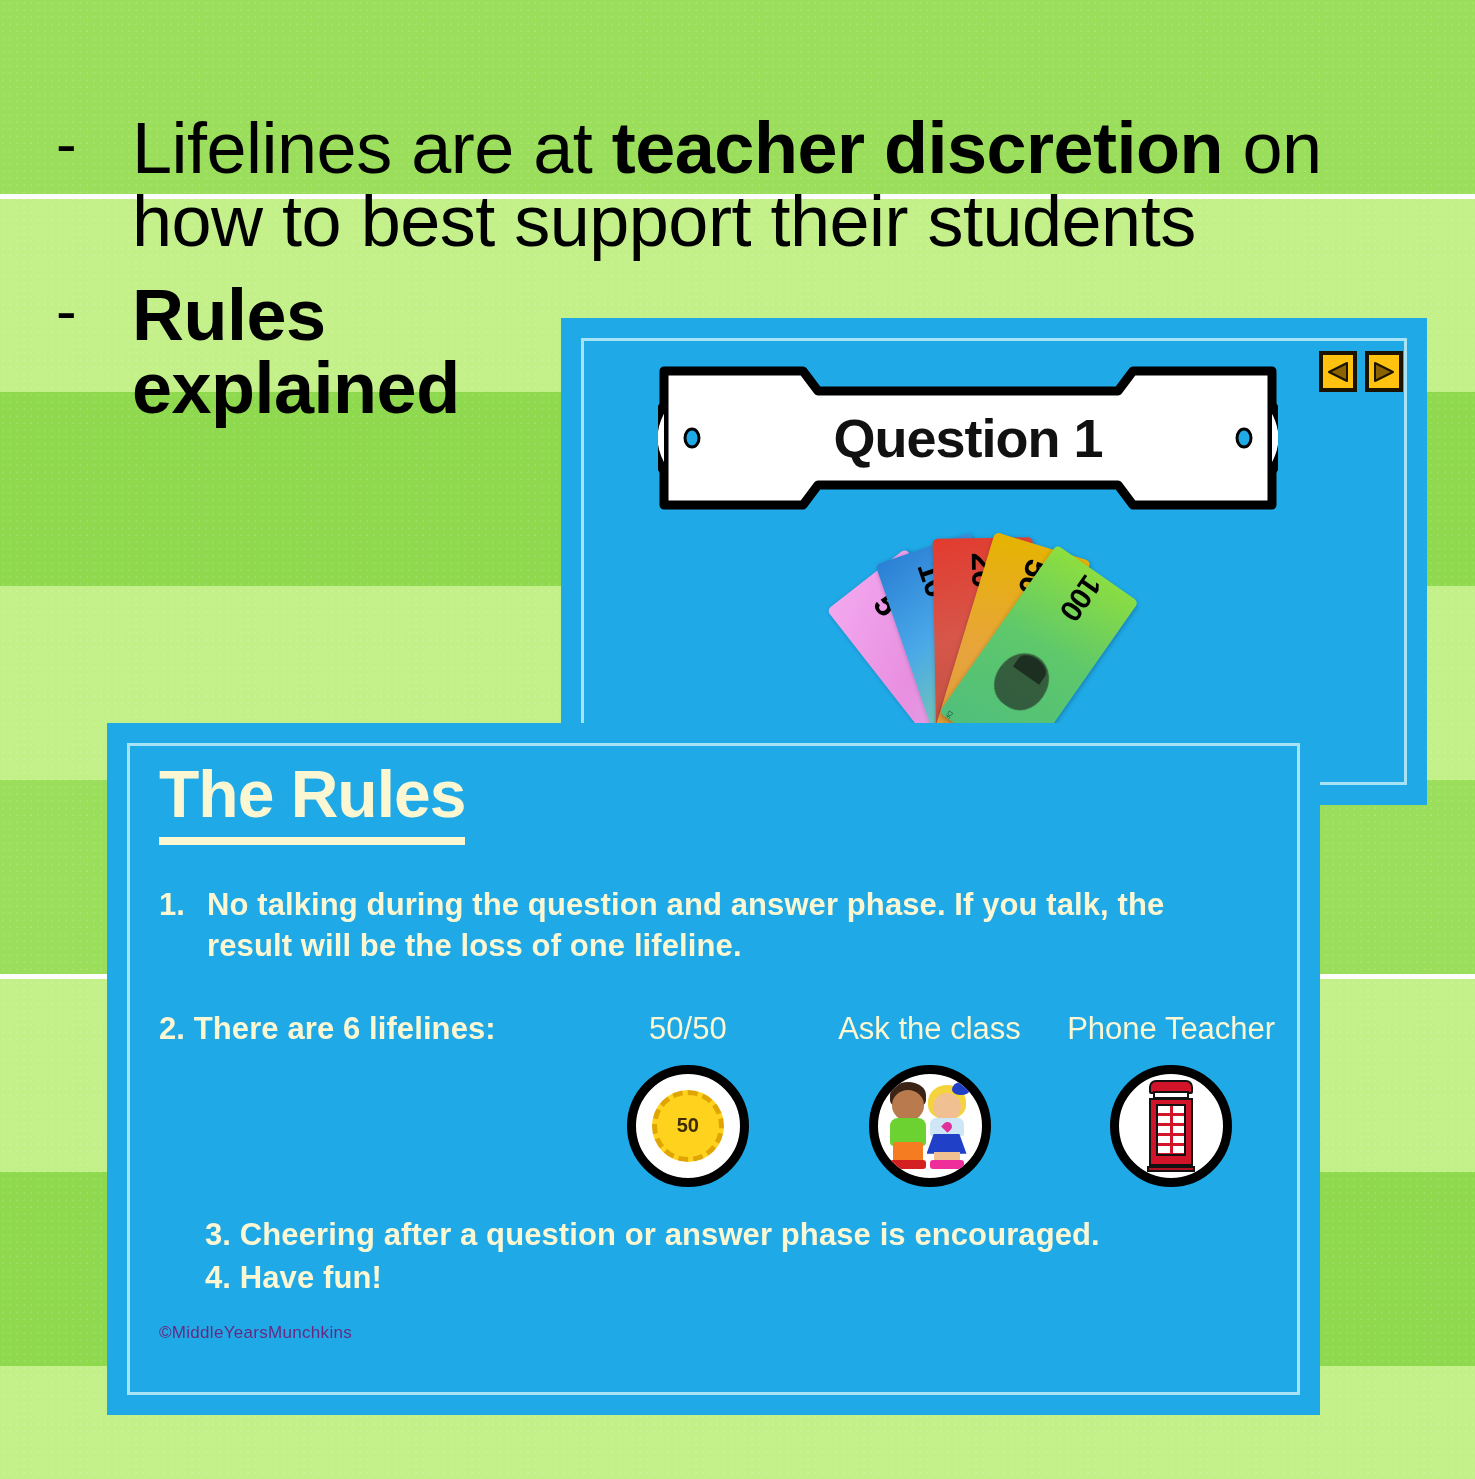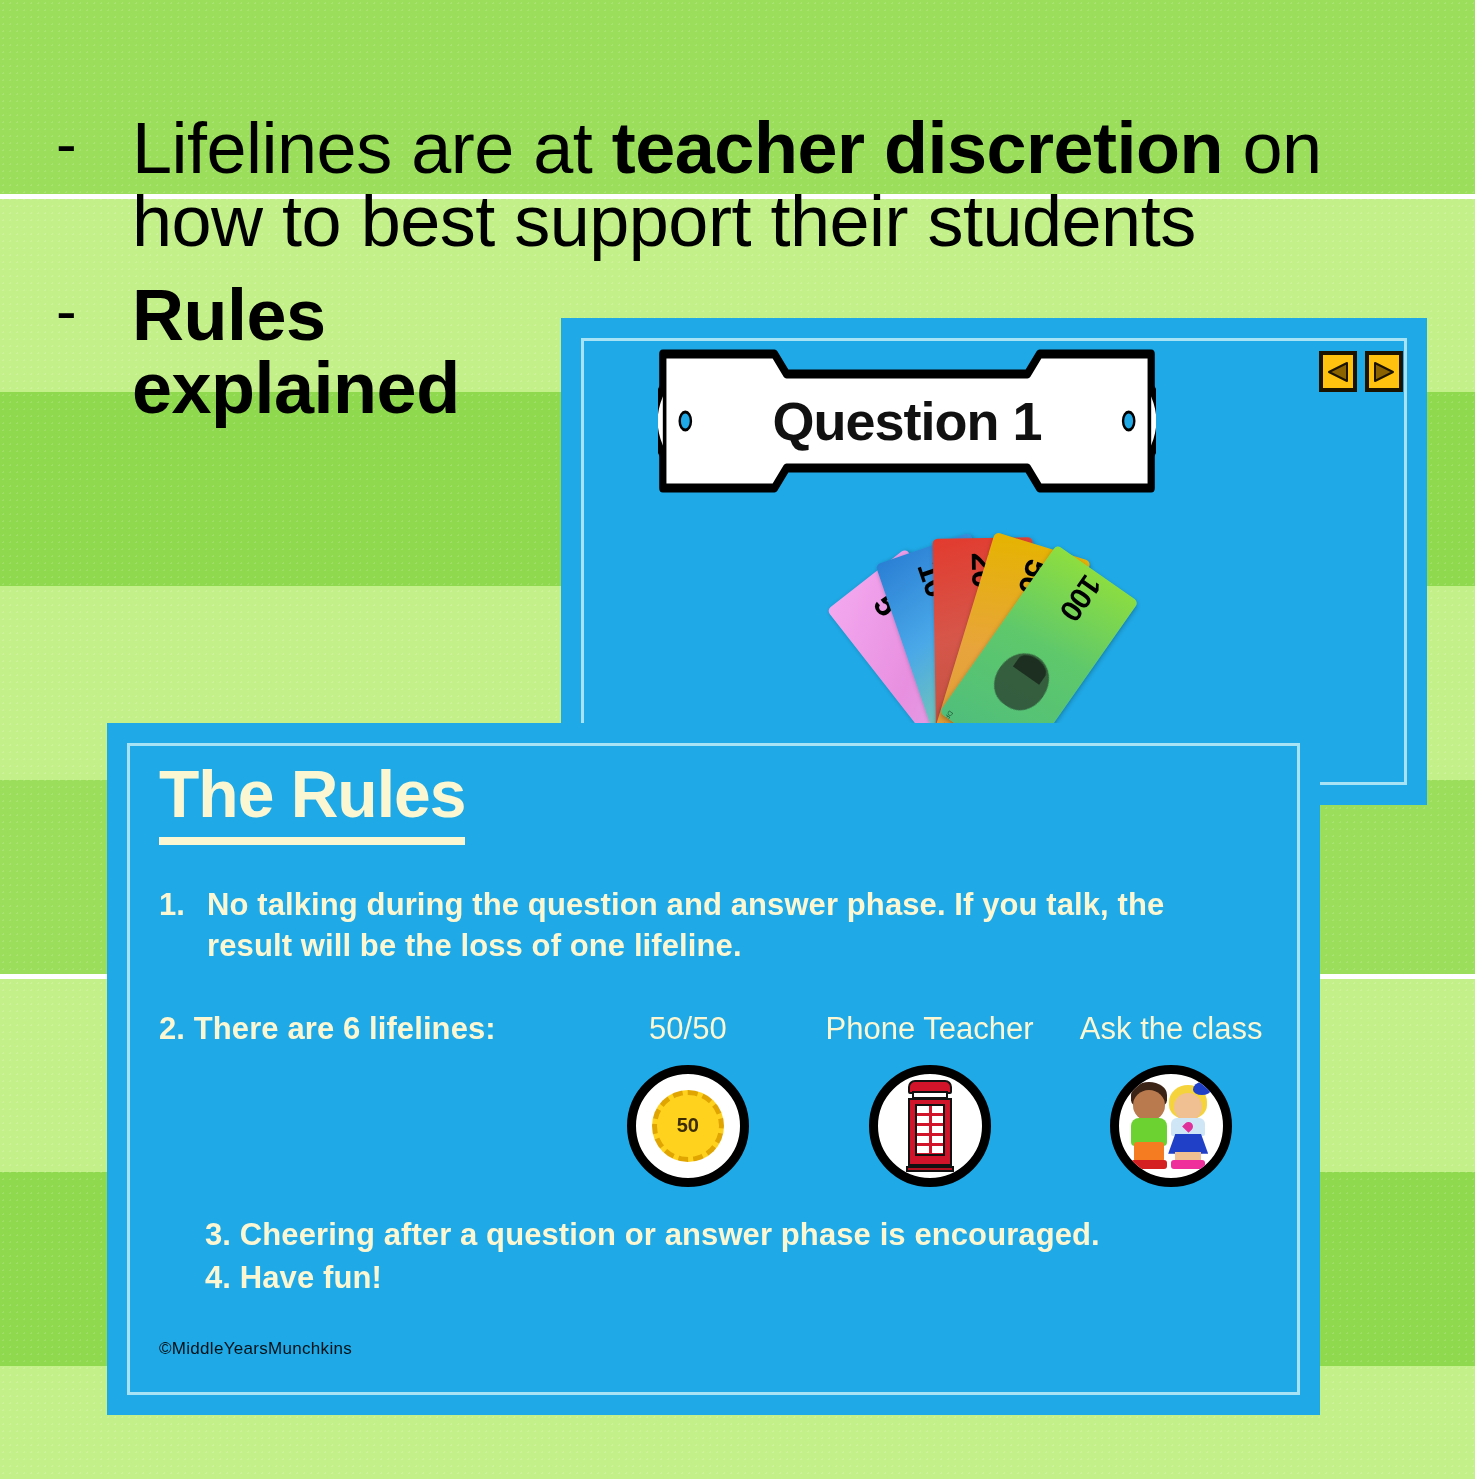--- a/index.html
+++ b/index.html
@@ -105,22 +105,22 @@
   #question-card {
     left: 561px;
     top: 318px;
     width: 866px;
     height: 487px;
     box-shadow: 0 0 0 0 rgba(0,0,0,0);
   }
   #q-plaque {
     position: absolute;
     left: 97px;
-    top: 30px;
-    width: 498px;
+    top: 47px;
+    width: 620px;
     height: 146px;
   }
   #q-plaque svg { display: block; width: 100%; height: 100%; }
   #q-plaque .q-label {
     position: absolute;
     inset: 0;
     display: flex;
     align-items: center;
     justify-content: center;
     font-size: 54px;
@@ -344,23 +344,23 @@
     box-sizing: border-box; }
   .booth-glass:after {
     content:""; position:absolute; left: 12px; top:0; width: 3px; height: 100%; background:#d2142a;
   }
   .booth-base { position: absolute; left: 0; top: 86px; width: 48px; height: 6px; background: #b0101f; border: 2px solid #111; box-sizing: border-box; }
 
   #rules-tail { margin-top: 28px; margin-left: 46px; }
   #rules-tail .rule-line { margin-top: 2px; }
 
   #copyright {
-    margin-top: 40px;
+    margin-top: 24px;
     font-size: 17px;
-    color: #000000;
+    color: #701a75;
     opacity: .9;
     letter-spacing: .3px;
   }
 </style>
 </head>
 <body>
 
 <div id="slide">
 
   <div id="bg-stripes"></div>
@@ -453,33 +453,20 @@
 
       <div id="rule-2-row">
         <div class="rule-line lead">2. There are 6 lifelines:</div>
 
         <div class="lifeline-cols">
 
           <div class="lifeline-col">
             <div class="lifeline-label">50/50</div>
             <div class="lifeline-icon-wrap">
               <div class="coin">50</div>
-            </div>
-          </div>
-
-          <div class="lifeline-col">
-            <div class="lifeline-label">Phone Teacher</div>
-            <div class="lifeline-icon-wrap">
-              <div class="booth">
-                <div class="booth-top"></div>
-                <div class="booth-sign"></div>
-                <div class="booth-body"></div>
-                <div class="booth-glass"></div>
-                <div class="booth-base"></div>
-              </div>
             </div>
           </div>
 
           <div class="lifeline-col">
             <div class="lifeline-label">Ask the class</div>
             <div class="lifeline-icon-wrap">
               <div class="kids">
                 <div class="kid-head boy-hair"></div>
                 <div class="kid-head boy-head"></div>
                 <div class="boy-body"></div>
@@ -490,20 +477,33 @@
                 <div class="girl-bow"></div>
                 <div class="girl-top"></div>
                 <div class="girl-heart"></div>
                 <div class="girl-skirt"></div>
                 <div class="girl-legs"></div>
                 <div class="girl-shoes"></div>
               </div>
             </div>
           </div>
 
+          <div class="lifeline-col">
+            <div class="lifeline-label">Phone Teacher</div>
+            <div class="lifeline-icon-wrap">
+              <div class="booth">
+                <div class="booth-top"></div>
+                <div class="booth-sign"></div>
+                <div class="booth-body"></div>
+                <div class="booth-glass"></div>
+                <div class="booth-base"></div>
+              </div>
+            </div>
+          </div>
+
         </div>
       </div>
 
       <div id="rules-tail">
         <div class="rule-line">3. Cheering after a question or answer phase is encouraged.</div>
         <div class="rule-line">4. Have fun!</div>
       </div>
 
       <div id="copyright">©MiddleYearsMunchkins</div>
 

